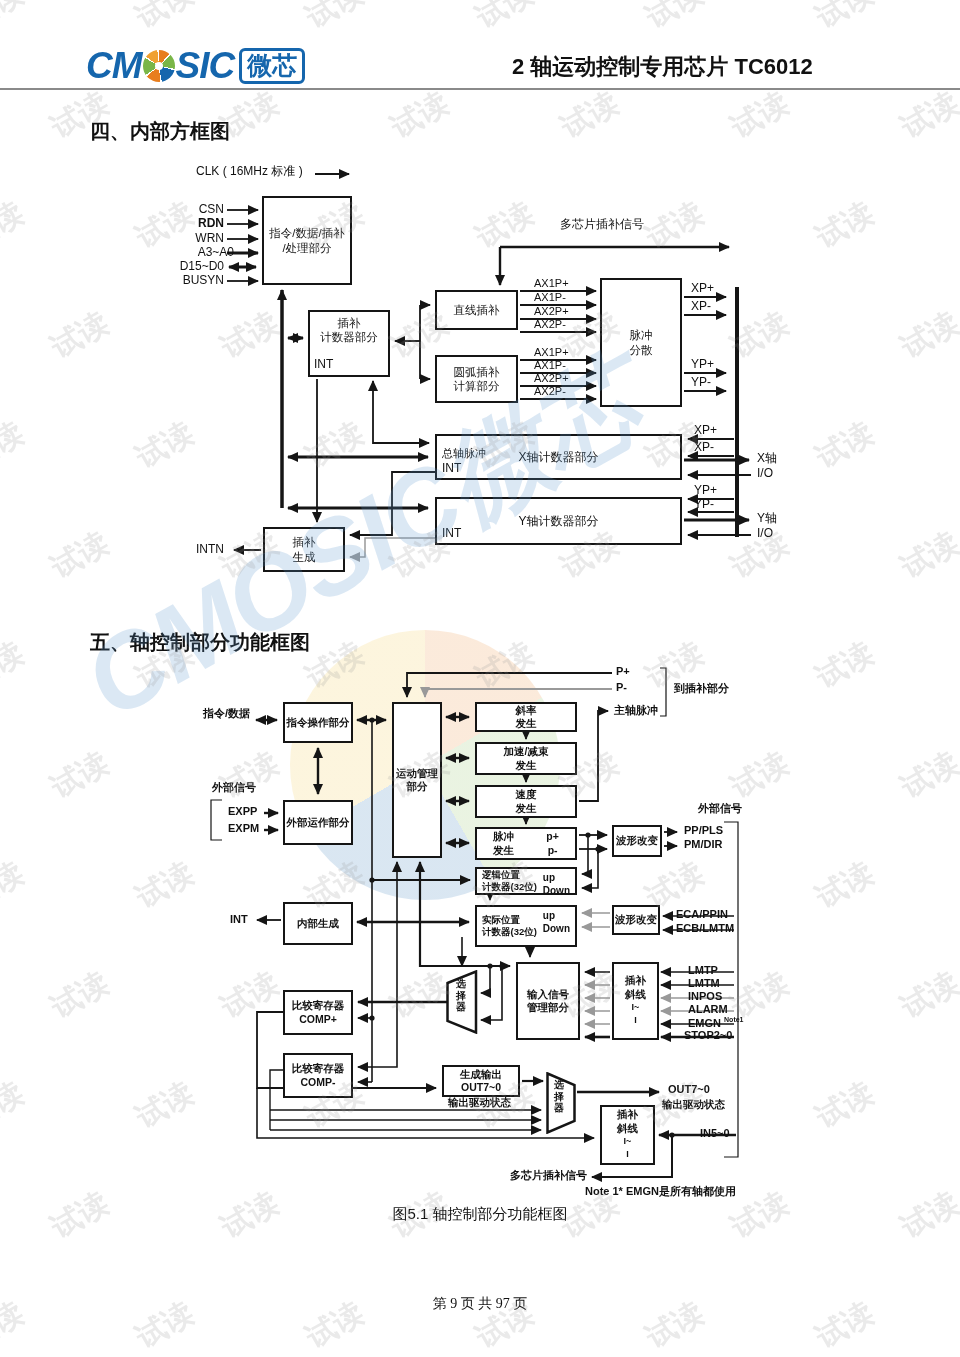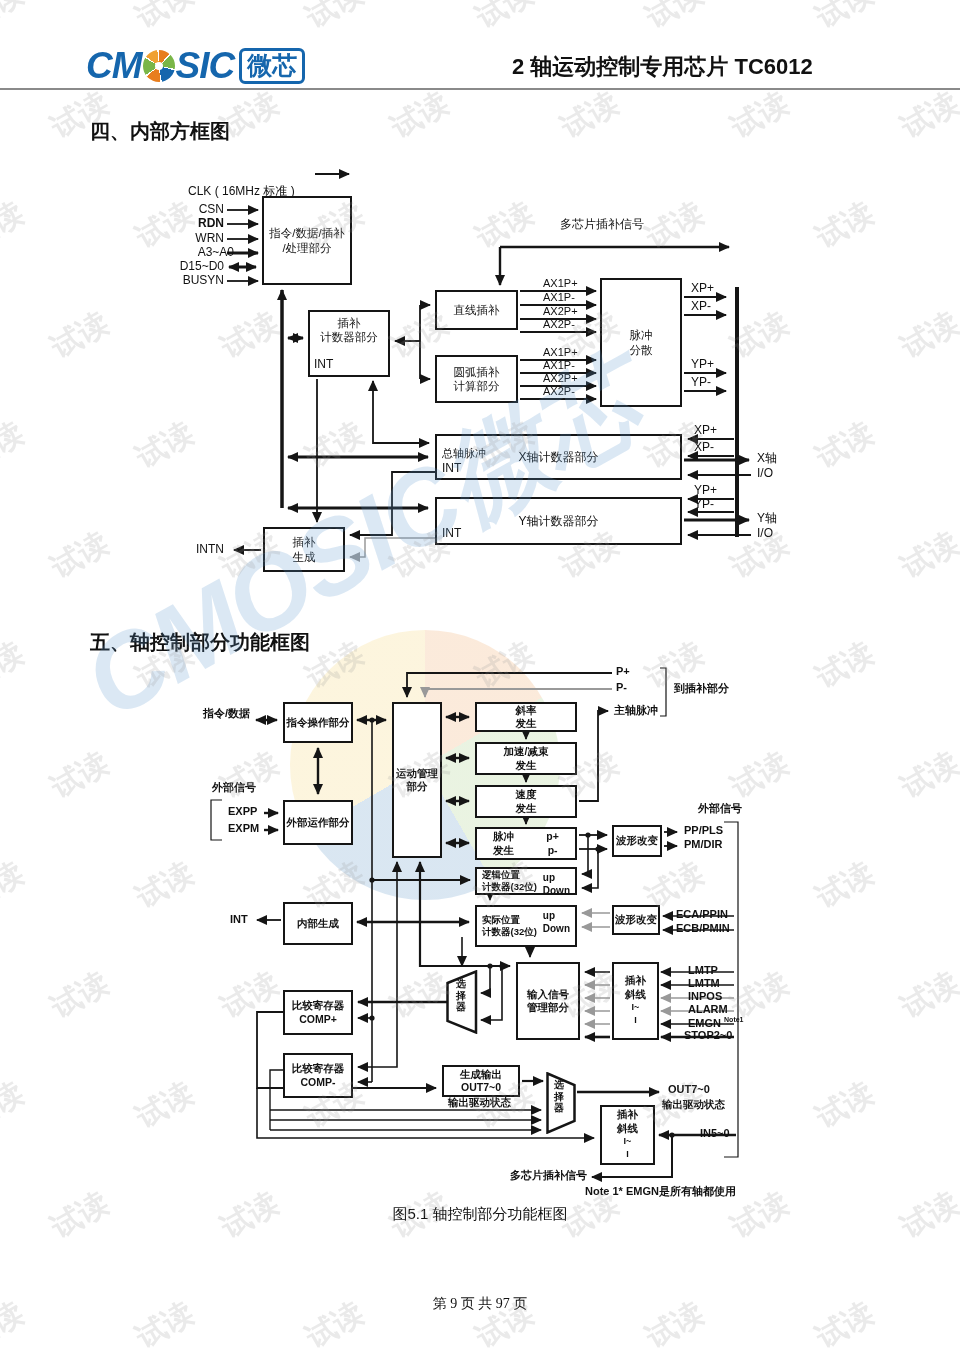--- a/index.html
+++ b/index.html
@@ -20,21 +20,21 @@
   .h2{position:absolute;font-size:20px;font-weight:bold;}
   
   .fig{position:absolute;left:0;width:960px;z-index:1;}
   .fig svg{position:absolute;left:0;top:0;}
   .box{position:absolute;border:2.5px solid #151515;background:#fff;display:flex;align-items:center;
        justify-content:center;text-align:center;white-space:pre-line;line-height:1.25;box-sizing:border-box;}
   .f1 .box{font-size:11.5px;font-weight:400;}
   .f2 .box{font-size:10.5px;font-weight:bold;}
   .lb{position:absolute;white-space:pre;line-height:1.15;}
   .f1 .lb{font-size:12px;font-weight:400;}
-  .f1 .ax{font-size:11px;margin-left:9px;}
+  .f1 .ax{font-size:11px;}
   .f2 .lb{font-size:11px;font-weight:bold;}
   .corner{position:absolute;font-size:11px;}
   .caption{position:absolute;left:0;width:960px;text-align:center;font-size:15px;}
   .updown{position:absolute;right:5px;top:3px;bottom:3px;display:flex;flex-direction:column;
           justify-content:space-between;align-items:flex-end;font-size:10px;font-weight:bold;white-space:pre;}
   .glyph{font-size:9px;line-height:1.5;font-weight:bold;display:block;}
   .vtxt{line-height:1.15;}
   
   .fband{position:absolute;left:0;top:1253px;width:960px;height:38px;background:#1a5dab;z-index:2;}
   .trap{position:absolute;top:0;height:38px;}
@@ -119,21 +119,21 @@
         <path d="M684 360 H749" stroke-width="3" marker-end="url(#m1)"></path>
         <path d="M751 375 H688" stroke-width="2" marker-end="url(#m1)"></path>
         <path d="M317 219 V362" stroke-width="1.8" marker-end="url(#m1)"></path>
         <path d="M435 312 H392 V375 H350" stroke-width="1.8" marker-end="url(#m1)"></path>
         <path d="M435 378 H365 V397 H350" stroke="#999" stroke-width="1.5" marker-end="url(#m1g)"></path>
         <path d="M373 221 V283 H429" stroke-width="1.8" marker-start="url(#m1)" marker-end="url(#m1)"></path>
         <path d="M261 390 H234" stroke-width="1.8" marker-end="url(#m1)"></path>
       </g>
     </svg>
 
-    <div class="lb" style="left:188px;top:5px;margin-top:20px;">CLK ( 16MHz 标准 )</div>
+    <div class="lb" style="left:196px;top:5px;">CLK ( 16MHz 标准 )</div>
     <div class="lb" style="left:150px;top:43px;width:74px;text-align:right;">CSN</div>
     <div class="lb" style="left:150px;top:57px;width:74px;text-align:right;font-weight:bold;">RDN</div>
     <div class="lb" style="left:150px;top:72px;width:74px;text-align:right;">WRN</div>
     <div class="lb" style="left:160px;top:86px;width:74px;text-align:right;">A3~A0</div>
     <div class="lb" style="left:150px;top:100px;width:74px;text-align:right;">D15~D0</div>
     <div class="lb" style="left:150px;top:114px;width:74px;text-align:right;">BUSYN</div>
 
     <div class="box" style="left:262px;top:36px;width:90px;height:89px;">指令/数据/插补
 /处理部分</div>
     <div class="lb" style="left:560px;top:58px;">多芯片插补信号</div>
@@ -314,21 +314,21 @@
 Down</span>
     </div>
     <div class="box" style="left:475px;top:245px;width:102px;height:42px;position:absolute;font-size:9.5px;justify-content:flex-start;padding-left:5px;text-align:left;">
       <span style="white-space:pre-line;">实际位置
 计数器(32位)</span>
       <span class="updown">up
 Down</span>
     </div>
     <div class="box" style="left:612px;top:245px;width:48px;height:30px;">波形改变</div>
     <div class="lb" style="left:676px;top:248px;">ECA/PPIN</div>
-    <div class="lb" style="left:676px;top:262px;">ECB/PMIN</div>
+    <div class="lb" style="left:676px;top:262px;">ECB/LMTM</div>
 
     <div class="lb" style="left:230px;top:253px;">INT</div>
     <div class="box" style="left:283px;top:242px;width:70px;height:43px;">内部生成</div>
 
     <svg width="32" height="64" style="left:446px;top:310px;">
       <polygon points="1.5,13 30,1.5 30,62.5 1.5,51" fill="#fff" stroke="#151515" stroke-width="2.5"></polygon>
     </svg>
     <div class="lb vtxt" style="left:456px;top:318px;font-size:10px;white-space:pre-line;">选
 择
 器</div>

